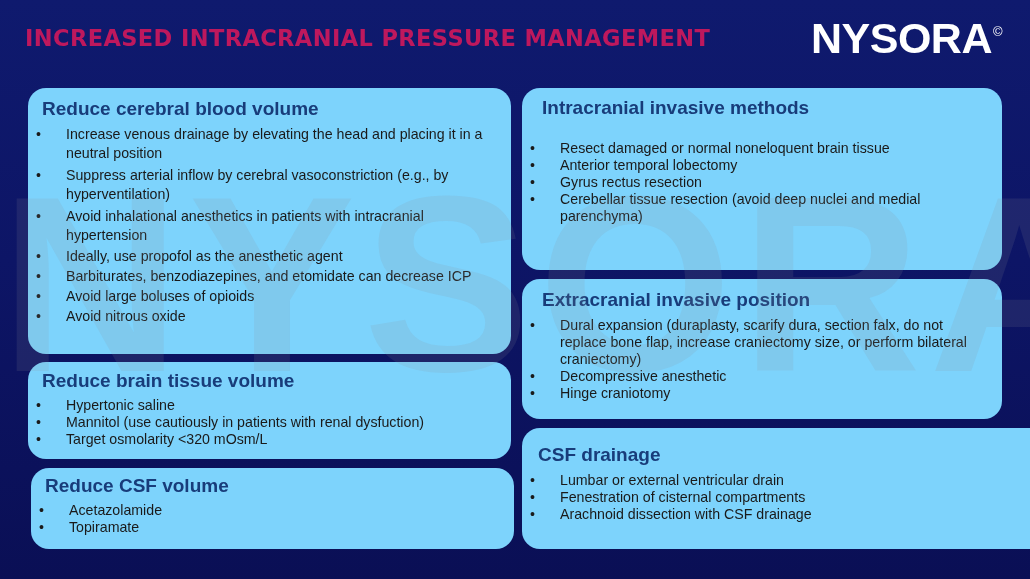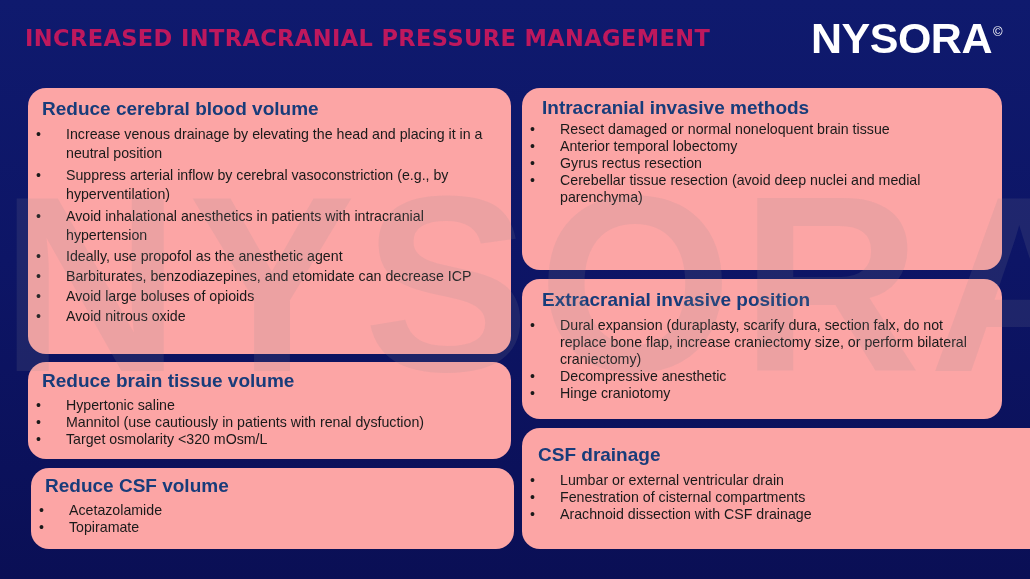--- a/index.html
+++ b/index.html
@@ -17,21 +17,21 @@
       white-space: nowrap;
     }
     .logo {
       position: absolute; left: 811px; top: 15px;
       color: #ffffff; font-family: "Liberation Sans", sans-serif;
       font-weight: bold; font-size: 43px; letter-spacing: -0.5px;
       line-height: 46px;
     }
     .logo sup { font-size: 13px; font-weight: normal; position: relative; top: -6px; margin-left: 1px; vertical-align: top; }
     .card {
-      position: absolute; background: #fca5a5; border-radius: 18px;
+      position: absolute; background: #7dd3fc; border-radius: 18px;
       box-sizing: border-box; overflow: hidden;
     }
     .card h2 {
       margin: 0; color: #183c7a; font-weight: bold; font-size: 19px;
       font-family: "Liberation Sans", sans-serif; white-space: nowrap;
     }
     .card ul { margin: 0; padding: 0; list-style: none; }
     .card li {
       position: relative; color: #1a1a1a; font-size: 14.2px;
       line-height: 17px; padding-left: 38px;
@@ -76,21 +76,21 @@
 
 <div class="card" style="left:12px;top:468px;width:483px;height:81px;padding:7px 14px 0 14px;margin-left:19px;">
   <h2 style="margin-bottom:5px;">Reduce CSF volume</h2>
   <ul style="margin-left:-14px;">
     <li>Acetazolamide</li>
     <li>Topiramate</li>
   </ul>
 </div>
 
 <div class="card" style="left:522px;top:88px;width:480px;height:182px;padding:9px 14px 0 20px;">
-  <h2 style="margin-bottom:2px;">Intracranial invasive methods</h2>
+  <h2 style="margin-bottom:21px;">Intracranial invasive methods</h2>
   <ul style="margin-left:-20px;margin-right:50px;">
     <li>Resect damaged or normal noneloquent brain tissue</li>
     <li>Anterior temporal lobectomy</li>
     <li>Gyrus rectus resection</li>
     <li>Cerebellar tissue resection (avoid deep nuclei and medial parenchyma)</li>
   </ul>
 </div>
 
 <div class="card" style="left:522px;top:279px;width:480px;height:140px;padding:10px 10px 0 20px;">
   <h2 style="margin-bottom:6px;">Extracranial invasive position</h2>

